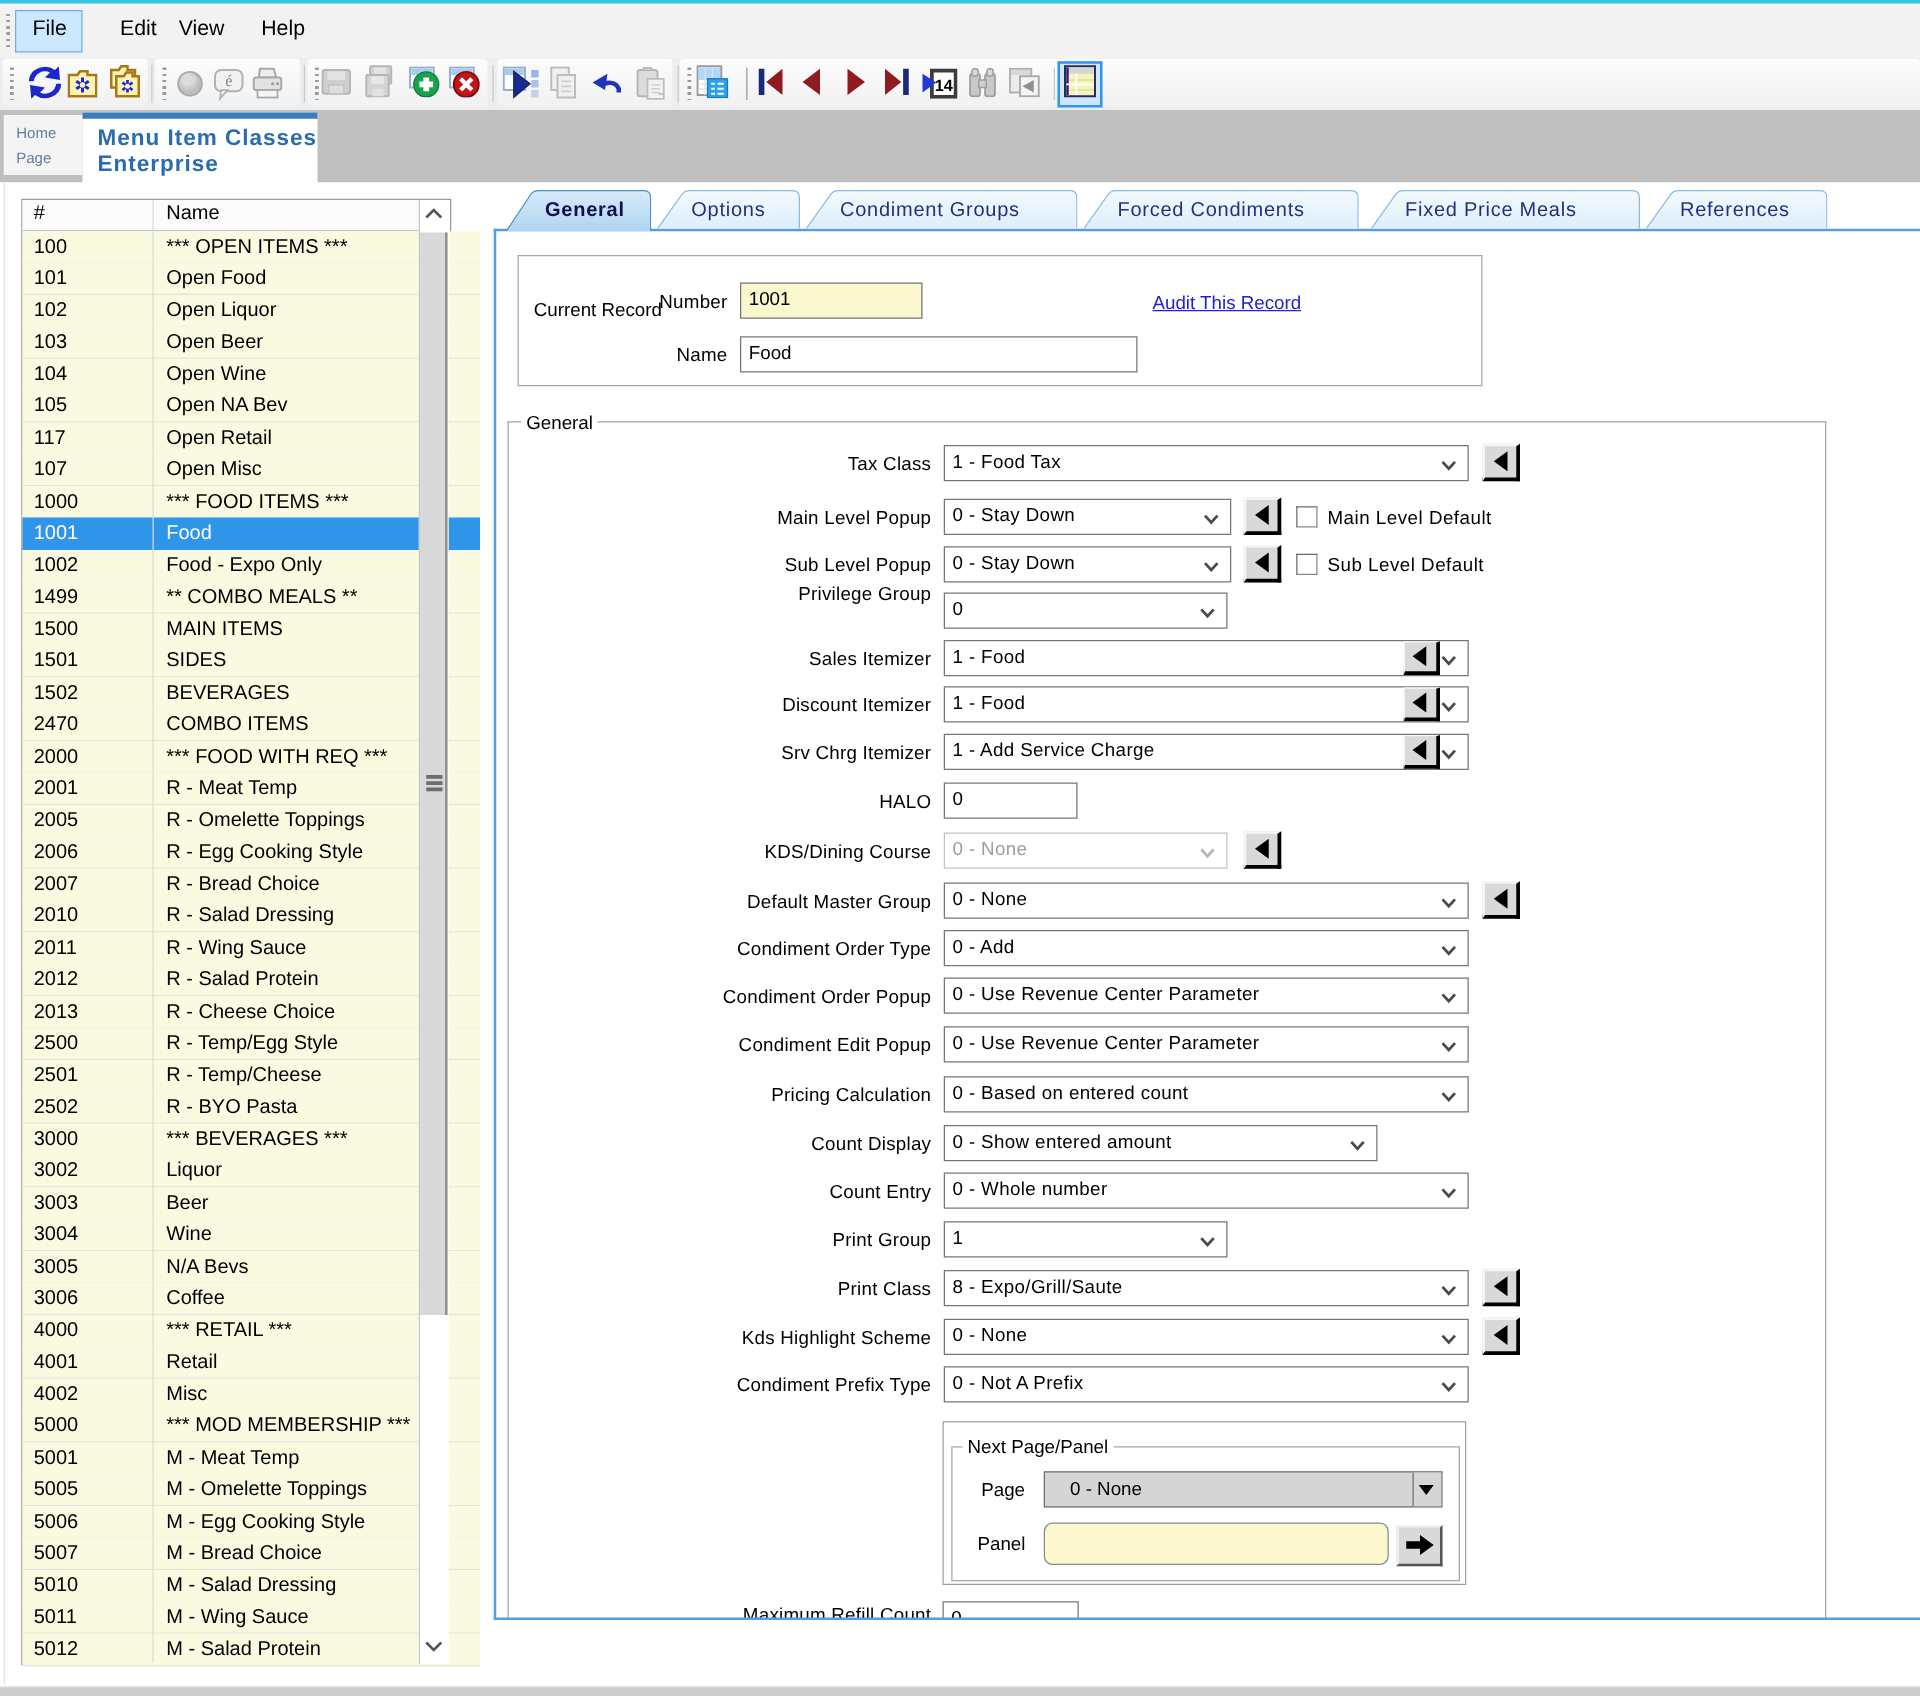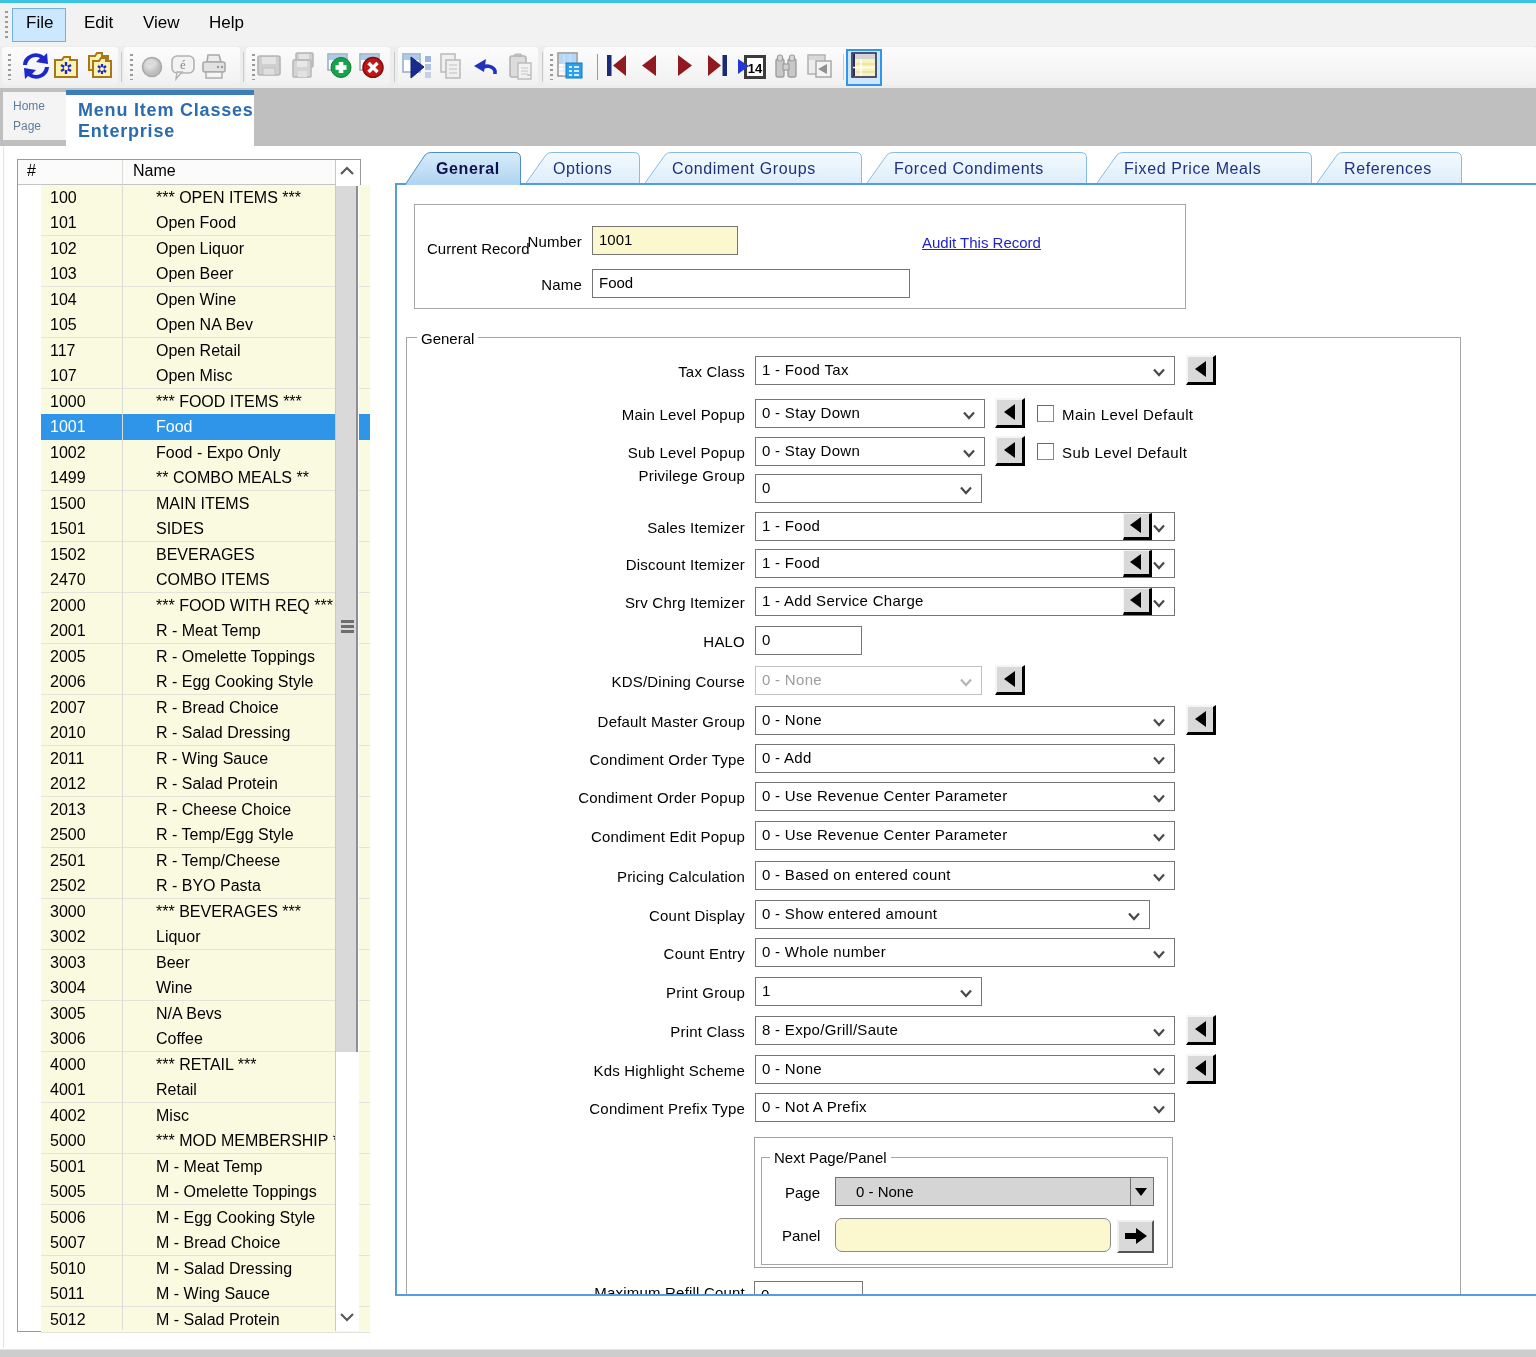--- a/index.html
+++ b/index.html
@@ -15,21 +15,21 @@
 .tsep{position:absolute;top:6px;height:30px;width:1px;background:#c9c9c9;}
 .menuitem{position:absolute;top:13px;font-size:17px;}
 #filebox{left:12px;top:8px;width:54px;height:34px;background:#cbe8ff;border:1px solid #70b0e8;box-sizing:border-box;}
 
 #hometab{left:3px;top:92px;width:63px;height:48px;background:#f4f4f4;color:#5f7d9e;font-size:12px;line-height:20px;padding:4px 0 0 10px;box-sizing:border-box;}
 #mictab{left:66px;top:90px;width:188px;height:57px;background:#fff;border-top:5px solid #3a7dbd;color:#2a6cad;font-weight:bold;font-size:18px;letter-spacing:0.8px;line-height:21px;padding:5px 0 0 12px;box-sizing:border-box;}
 #whitebelow{left:0;top:146px;width:1536px;height:1202px;background:#fff;}
 
 #tbl{left:17px;top:159px;width:344px;height:1173px;border:1px solid #9a9a9a;background:#fff;box-sizing:border-box;}
 #thead{left:18px;top:160px;width:317px;height:25px;background:#fbfbfb;border-bottom:1px solid #c4c4c4;box-sizing:border-box;font-size:16px;}
-.tr{position:absolute;left:18px;width:329px;height:26px;background:#fafae1;border-bottom:1px solid #e3e5dc;box-sizing:border-box;line-height:25px;font-size:16px;margin-left:23px;}
+.tr{position:absolute;left:18px;width:366px;height:26px;background:#fafae1;border-bottom:1px solid #e3e5dc;box-sizing:border-box;line-height:25px;font-size:16px;}
 .tr .c1{position:absolute;left:9px;}
 .tr .c2{position:absolute;left:115px;}
 #colsep{left:122px;top:160px;width:1px;height:1170px;background:#d9dcd2;}
 .sel{background:#2e95e8 !important;color:#fff;border-bottom:1px solid #2e95e8 !important;}
 
 #sbar{left:335px;top:160px;width:24px;height:1171px;background:#fff;border-left:1px solid #c8c8c8;box-sizing:border-box;}
 #sthumb{left:336px;top:186px;width:22px;height:866px;background:#d9d9d9;border-right:2px solid #8f8f8f;box-sizing:border-box;}
 .gripbar{position:absolute;left:341px;width:13px;height:3px;background:#6e6e6e;}
 
 #pgtop{left:395px;top:183px;width:1141px;height:2px;background:#569de0;}
@@ -55,21 +55,21 @@
 .dis{border-color:#c2c2c2;color:#9d9d9d;}
 #statusbar{left:0;top:1349px;width:1536px;height:8px;background:#cdcdcd;border-top:1px solid #e6e6e6;box-sizing:border-box;}
 svg{display:block;}
 </style></head>
 <body>
 <div id="cyan" class="abs"></div>
 <div id="menubar" class="abs"></div>
 <div id="filebox" class="abs"></div>
 <div class="grip" style="left:5px;top:11px;height:28px;"></div>
 <span class="menuitem" style="left:26px;">File</span>
-<span class="menuitem" style="left:84px;text-align:right;">Edit</span>
+<span class="menuitem" style="left:96px;text-align:right;">Edit</span>
 <span class="menuitem" style="left:143px;">View</span>
 <span class="menuitem" style="left:209px;">Help</span>
 <div id="toolbar" class="abs">
 <div class="tgroup" style="left:2px;width:116px;"></div>
 <div class="tgroup" style="left:124px;width:116px;"></div>
 <div class="tgroup" style="left:246px;width:144px;"></div>
 <div class="tgroup" style="left:398px;width:140px;"></div>
 <div class="tgroup" style="left:544px;width:992px;"></div>
 <div class="tsep" style="left:121px;"></div>
 <div class="tsep" style="left:243px;"></div>
@@ -577,21 +577,21 @@
     </svg></div>
 <div class="lbl" style="left:445px;top:828px;">Condiment Edit Popup</div>
 <div class="combo" style="left:755px;top:821px;width:420px;">0 - Use Revenue Center Parameter<svg class="chev" style="right:8px;" width="14" height="9">
       <path d="M2 1.5 L7 7 L12 1.5" stroke="#4a4a4a" stroke-width="2.2" fill="none"></path>
     </svg></div>
 <div class="lbl" style="left:445px;top:868px;">Pricing Calculation</div>
 <div class="combo" style="left:755px;top:861px;width:420px;">0 - Based on entered count<svg class="chev" style="right:8px;" width="14" height="9">
       <path d="M2 1.5 L7 7 L12 1.5" stroke="#4a4a4a" stroke-width="2.2" fill="none"></path>
     </svg></div>
 <div class="lbl" style="left:445px;top:907px;">Count Display</div>
-<div class="combo" style="left:755px;top:900px;width:395px;">0 - Show entered amount<svg class="chev" style="right:8px;" width="14" height="9">
+<div class="combo" style="left:755px;top:900px;width:347px;">0 - Show entered amount<svg class="chev" style="right:8px;" width="14" height="9">
       <path d="M2 1.5 L7 7 L12 1.5" stroke="#4a4a4a" stroke-width="2.2" fill="none"></path>
     </svg></div>
 <div class="lbl" style="left:445px;top:945px;">Count Entry</div>
 <div class="combo" style="left:755px;top:938px;width:420px;">0 - Whole number<svg class="chev" style="right:8px;" width="14" height="9">
       <path d="M2 1.5 L7 7 L12 1.5" stroke="#4a4a4a" stroke-width="2.2" fill="none"></path>
     </svg></div>
 <div class="lbl" style="left:445px;top:984px;">Print Group</div>
 <div class="combo" style="left:755px;top:977px;width:227px;">1<svg class="chev" style="right:8px;" width="14" height="9">
       <path d="M2 1.5 L7 7 L12 1.5" stroke="#4a4a4a" stroke-width="2.2" fill="none"></path>
     </svg></div>

